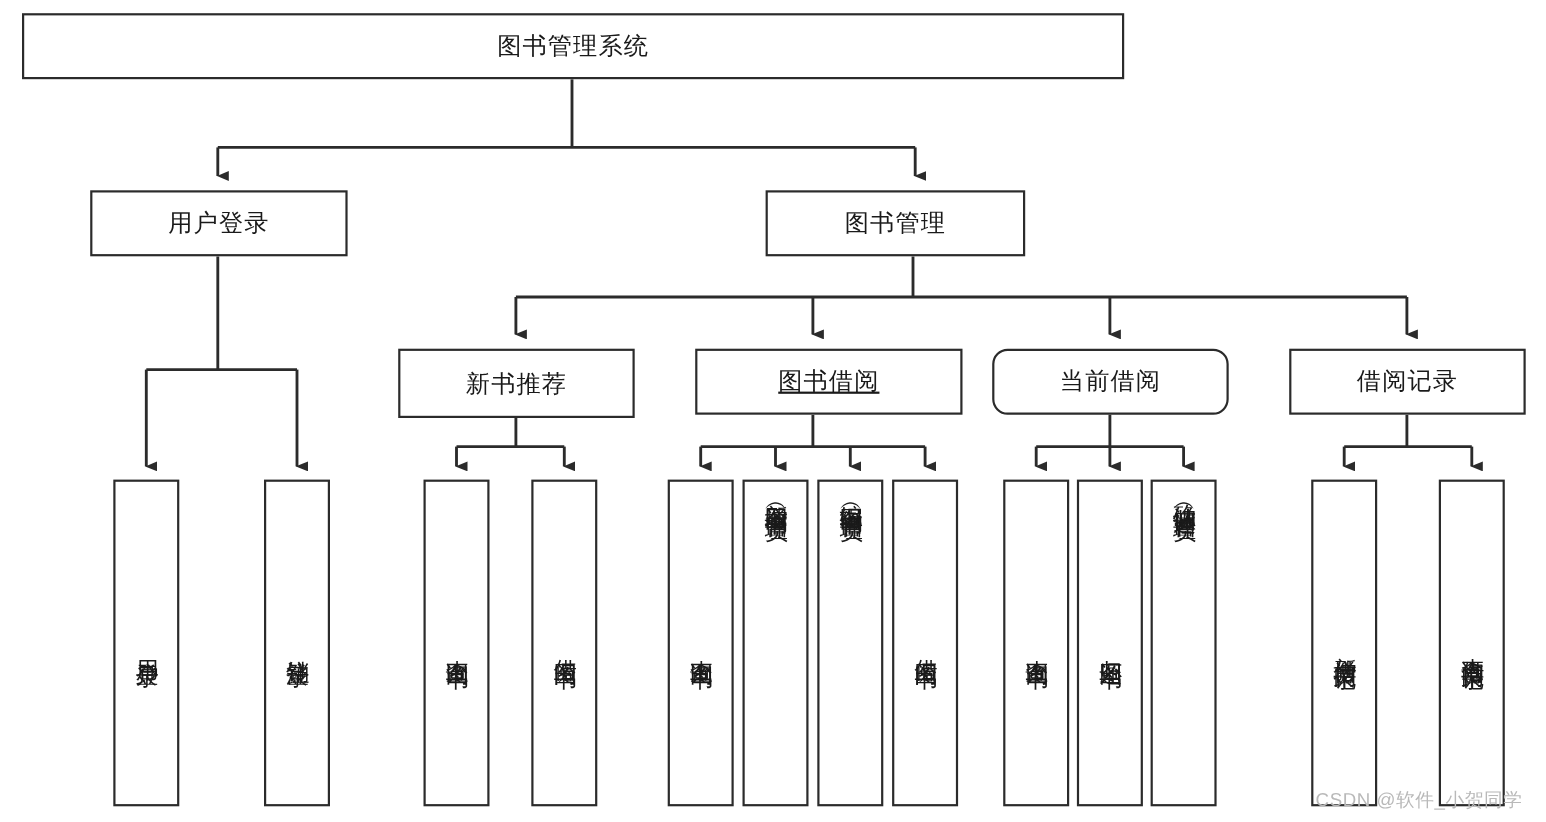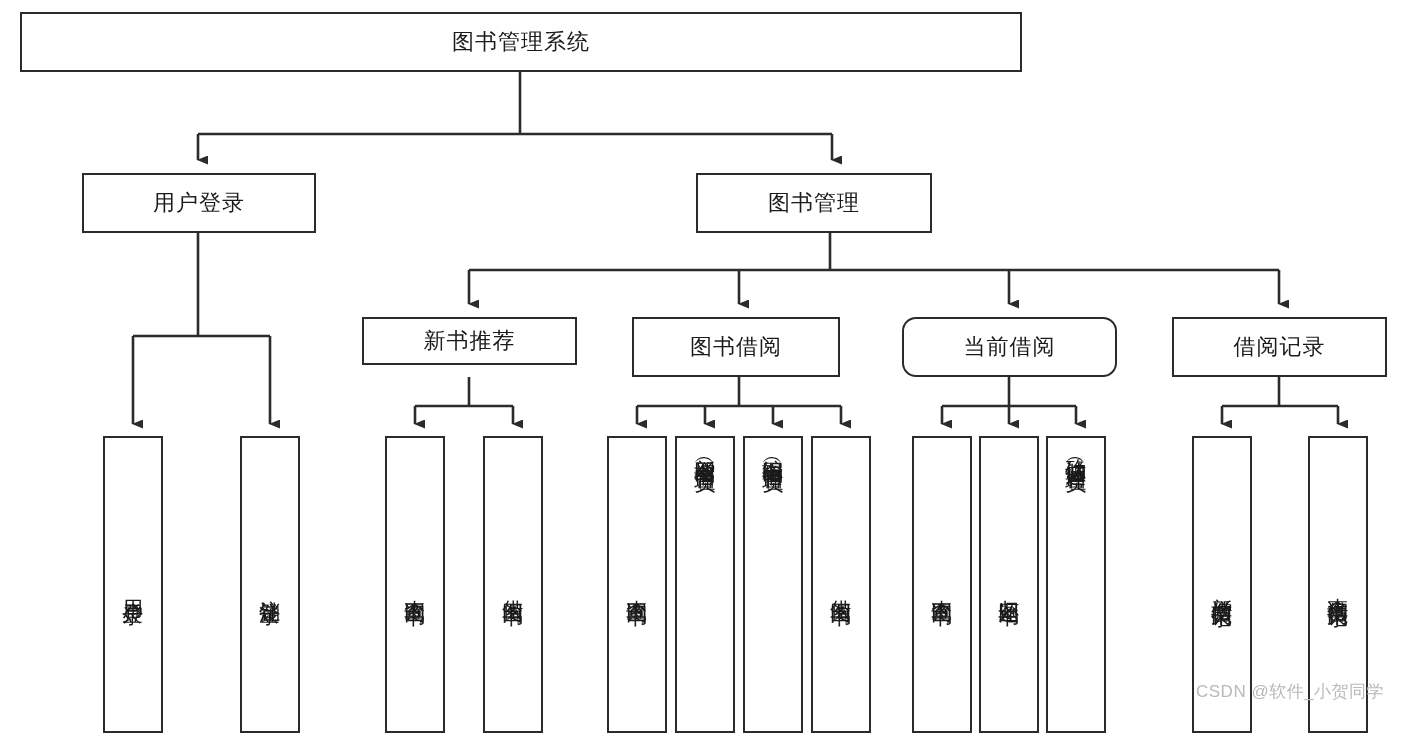--- a/index.html
+++ b/index.html
@@ -132,25 +132,25 @@
   </div>
 
   <div class="node h" style="left:82px; top:173px; width:234px; height:60px;">
     <span>用户登录</span>
   </div>
 
   <div class="node h" style="left:696px; top:173px; width:236px; height:60px;">
     <span>图书管理</span>
   </div>
 
-  <div class="node h" style="left:362px; top:317px; width:215px; height:48px;">
+  <div class="node h" style="left:362px; top:317px; width:215px; height:63px;">
     <span>新书推荐</span>
   </div>
 
-  <div class="node h" style="left:632px; top:317px; width:208px; height:60px;">
+  <div class="node h" style="left:632px; top:317px; width:243px; height:60px;text-decoration:underline;">
     <span>图书借阅</span>
   </div>
 
   <div class="node h" style="left:902px; top:317px; width:215px; height:60px;border-radius:14px;">
     <span>当前借阅</span>
   </div>
 
   <div class="node h" style="left:1172px; top:317px; width:215px; height:60px;">
     <span>借阅记录</span>
   </div>
@@ -200,15 +200,15 @@
   </div>
 
   <div class="node v align-center" style="left:1192px; top:436px; width:60px; height:297px;">
     <span class="vtext">新增借阅记录</span>
   </div>
 
   <div class="node v align-center" style="left:1308px; top:436px; width:60px; height:297px;">
     <span class="vtext">查询借阅记录</span>
   </div>
 
-  <div class="watermark" style="left:1196px; top:680px;">CSDN @软件_小贺同学</div>
+  <div class="watermark" style="left:1196px; top:716px;">CSDN @软件_小贺同学</div>
 
 </div>
 
 </body></html>

